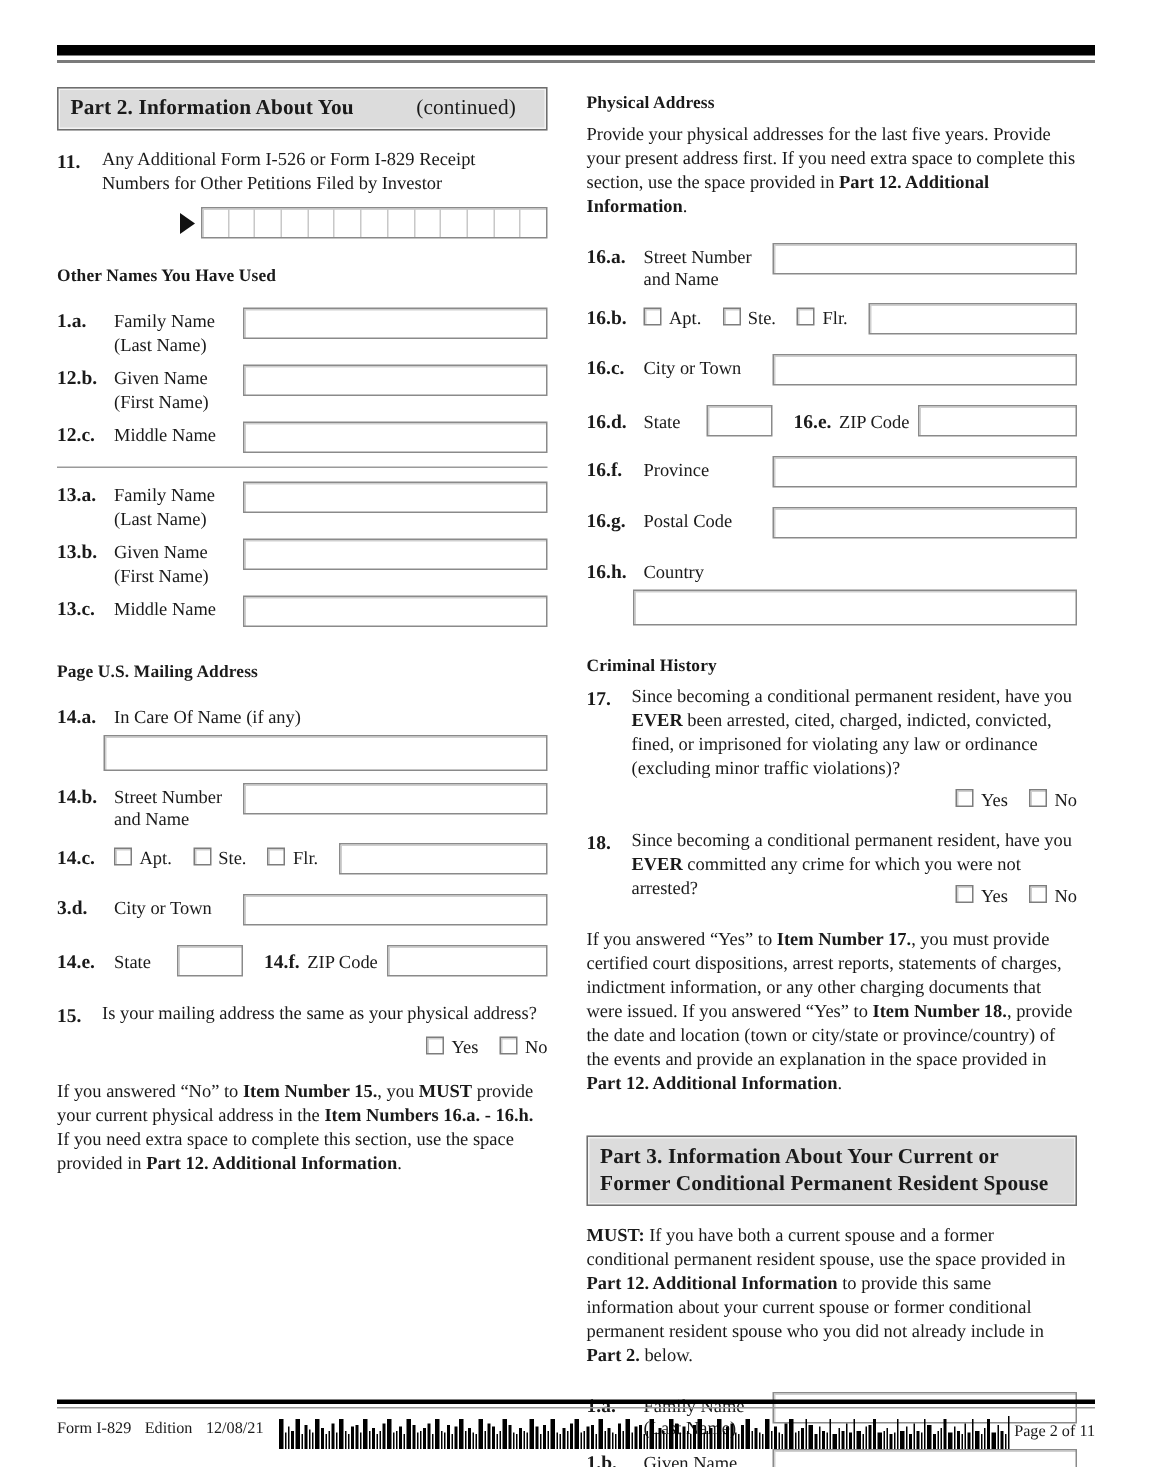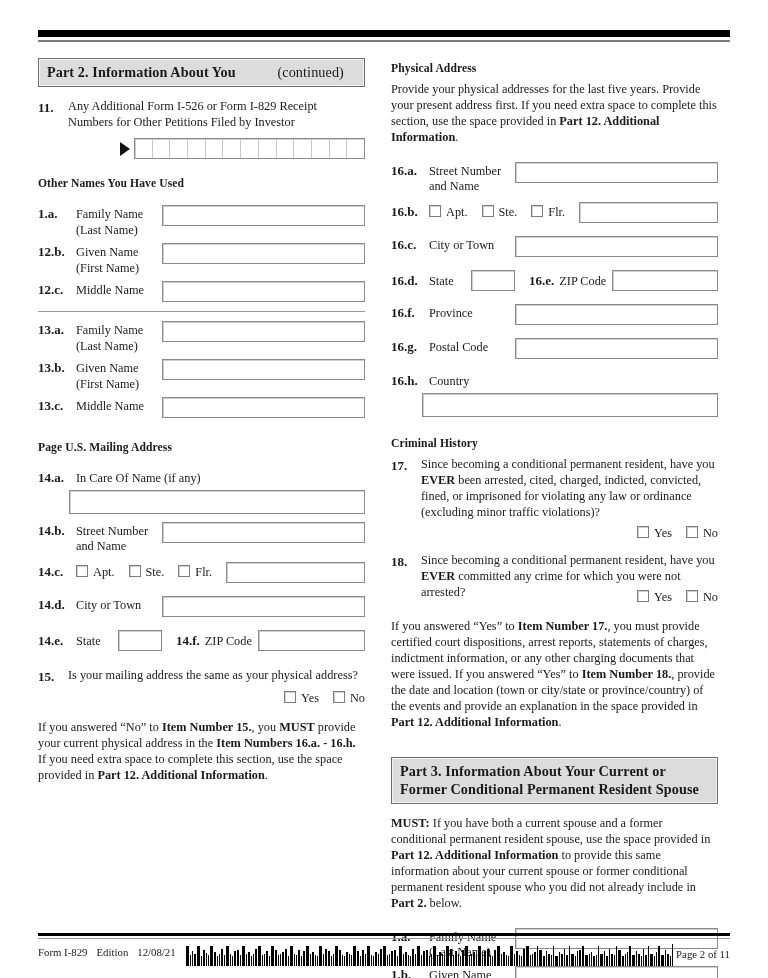--- a/index.html
+++ b/index.html
@@ -347,21 +347,21 @@
         <span class="cbx"></span><span class="cbx-lbl">Apt.</span><span class="cbx"></span><span class="cbx-lbl">Ste.</span><span class="cbx"></span><span class="cbx-lbl">Flr.</span>
       </div>
       <div class="box-wrap">
           <div class="fbox"></div>
         </div>
     </div>
 
     <div class="spacer-8"></div>
 
     <div class="lrow">
-      <div class="num w-sub">14.d.</div>
+      <div class="num w-sub">3.d.</div>
       <div class="lab" style="width:86px">City or Town</div>
       <div class="box-wrap">
           <div class="fbox"></div>
         </div>
     </div>
 
     <div class="spacer-8"></div>
 
     <div class="lrow state-row">
       <div class="num w-sub" style="padding-top:2px">14.e.</div>

